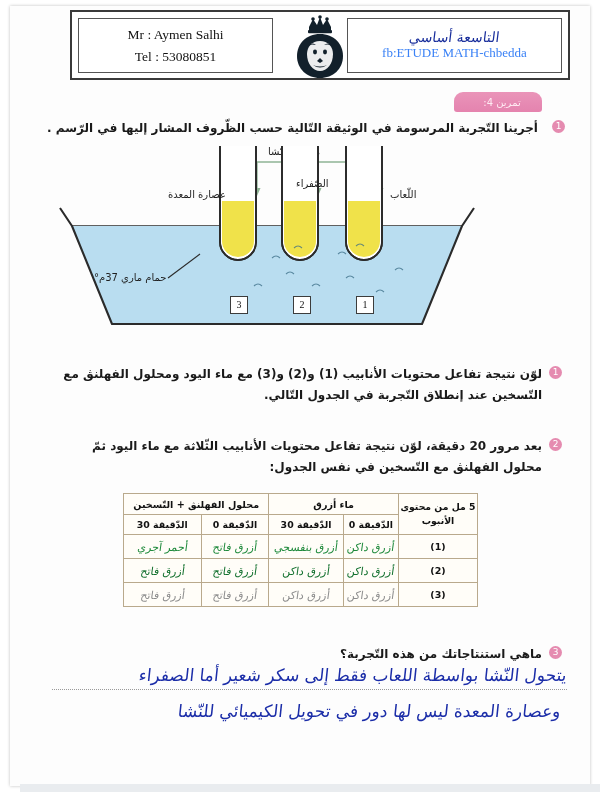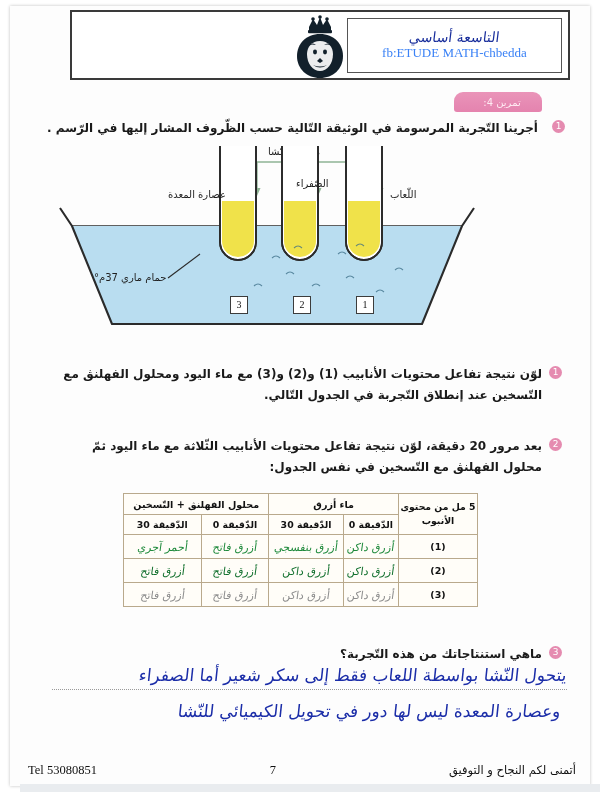--- a/index.html
+++ b/index.html
@@ -301,20 +301,24 @@
     background: #e9ecef;
   }
 </style>
 </head>
 <body>
 
 <div class="page">
 <div class="page-inner">
 
   <div class="header">
+    <div class="hdr-box hdr-left">
+      <div class="hdr-line">Mr : Aymen Salhi</div>
+      <div class="hdr-line">Tel : 53080851</div>
+    </div>
 
     <svg class="lion" viewBox="0 0 62 66">
       <g fill="#12202b">
         <path d="M20 13 L24 5 L28 11 L31 3 L34 11 L38 5 L42 13 L42 17 L20 17 Z"></path>
         <circle cx="24" cy="5" r="1.8"></circle>
             <circle cx="31" cy="3" r="1.8"></circle>
             <circle cx="38" cy="5" r="1.8"></circle>
         <rect x="19" y="16" width="24" height="3.2" rx="1"></rect>
       </g>
       <g fill="#12202b">
@@ -481,22 +485,17 @@
     <span class="q-num">3</span>
     <span class="q-text">ماهي استنتاجاتك من هذه التّجربة؟</span>
   </div>
 
   <div class="answer">
     <div class="dotline" style="top:28px;"></div>
     <div class="ans-line" style="right:0; top:4px;">يتحول النّشا بواسطة اللعاب فقط إلى سكر شعير أما الصفراء</div>
     <div class="ans-line" style="right:6px; top:40px;">وعصارة المعدة ليس لها دور في تحويل الكيميائي للنّشا</div>
   </div>
 
-  <div class="footer">
-    <span class="ft-tel">Tel 53080851</span>
-    <span class="ft-page">7</span>
-    <span class="ft-ar">أتمنى لكم النجاح و التوفيق</span>
-  </div>
 
   <div class="footer-rule"></div>
 
 </div>
 </div>
 
 </body></html>

